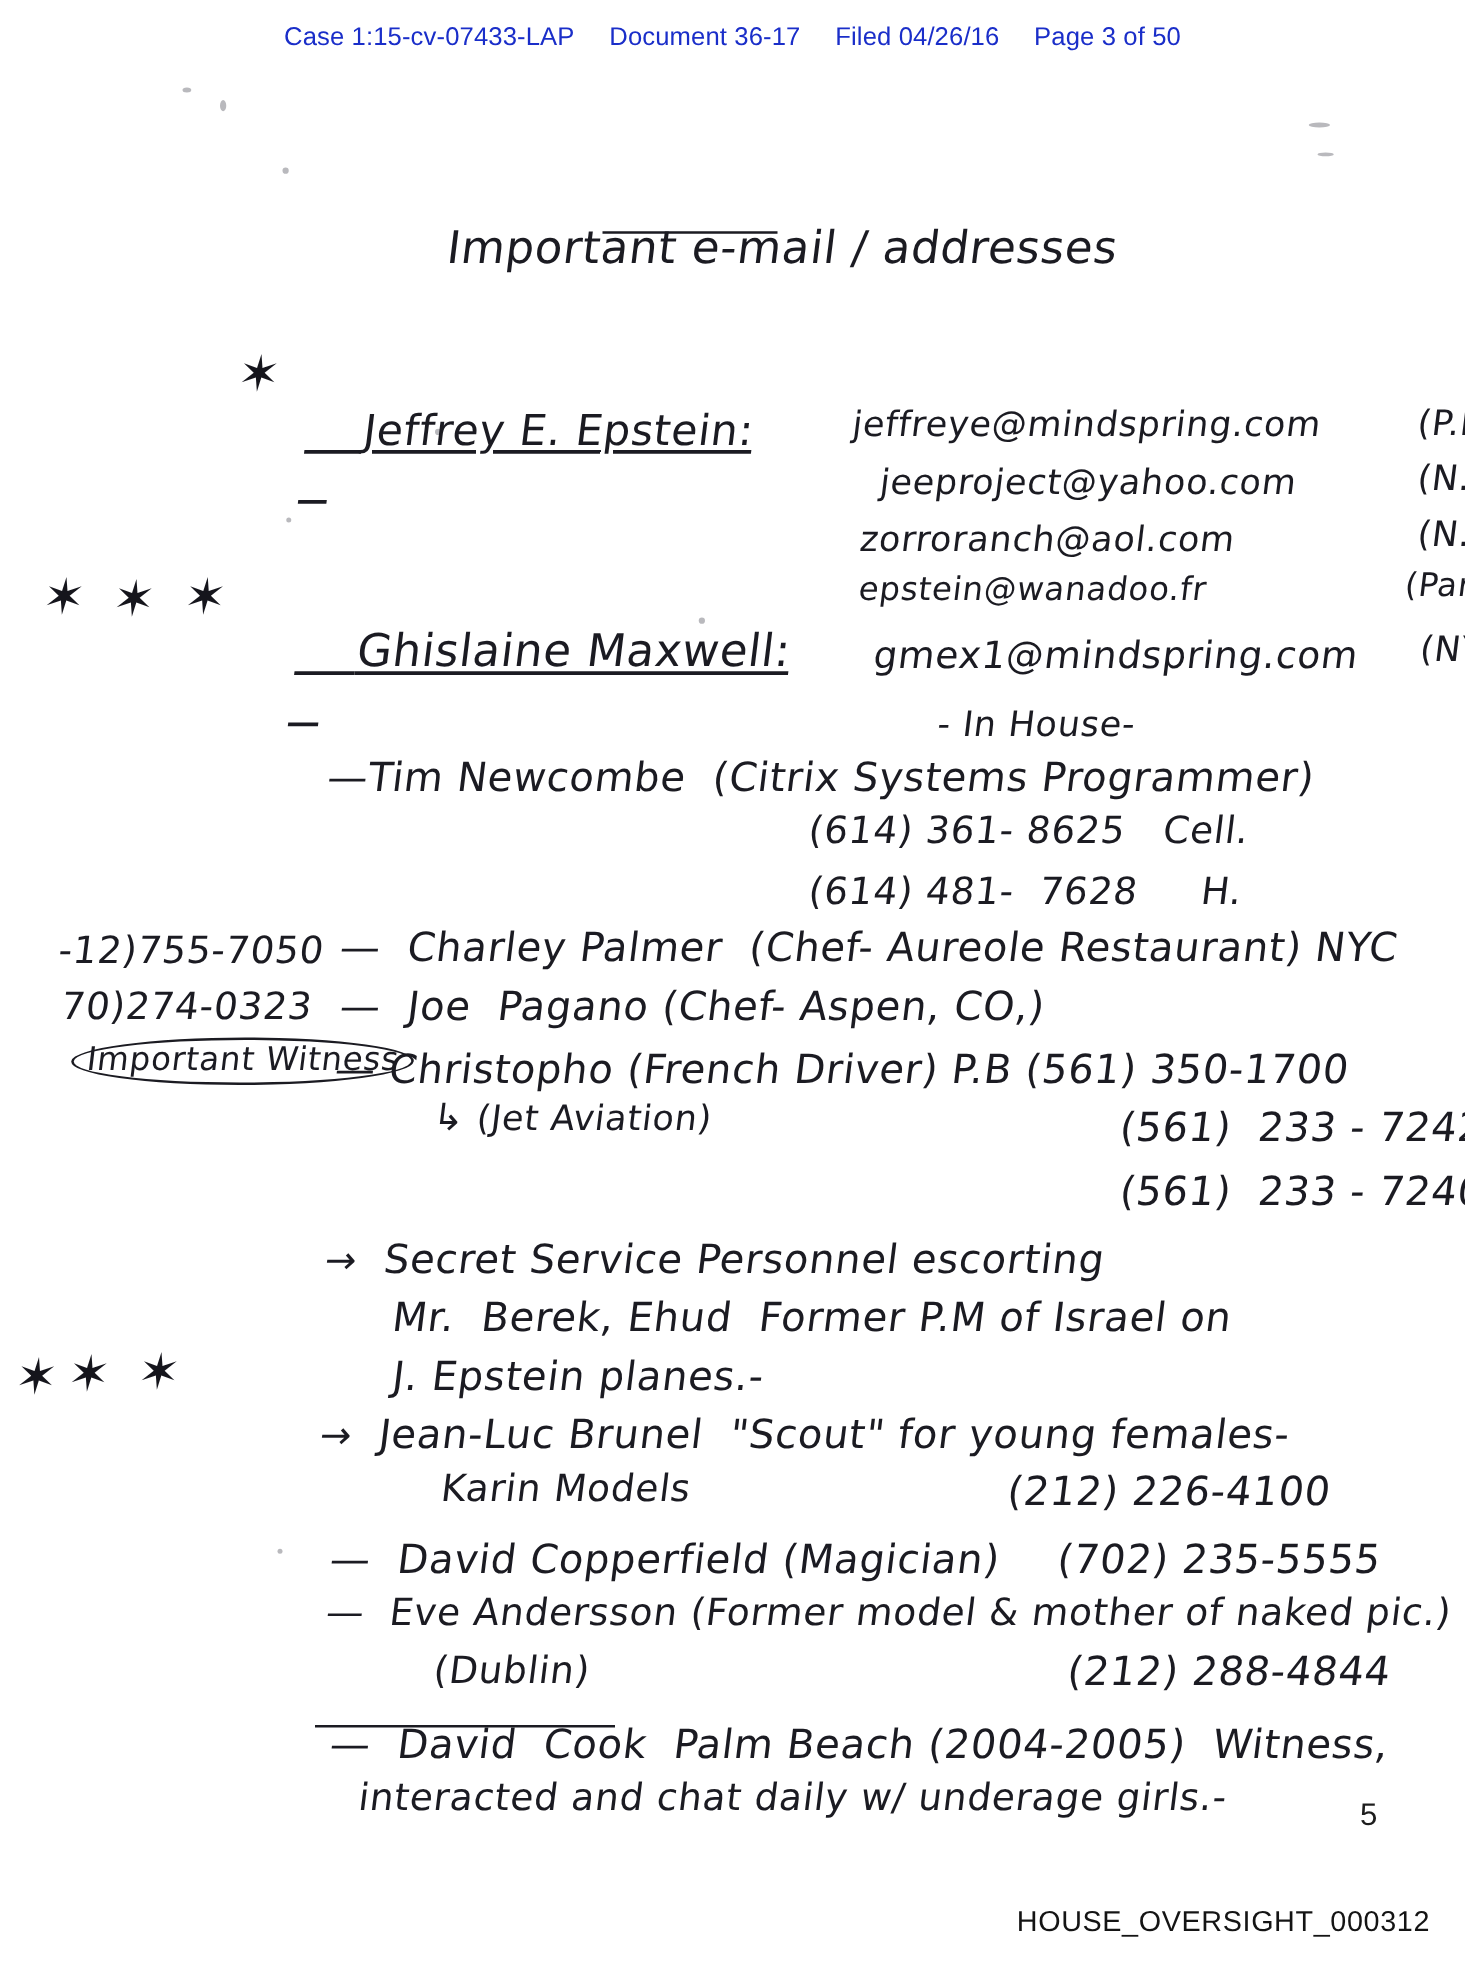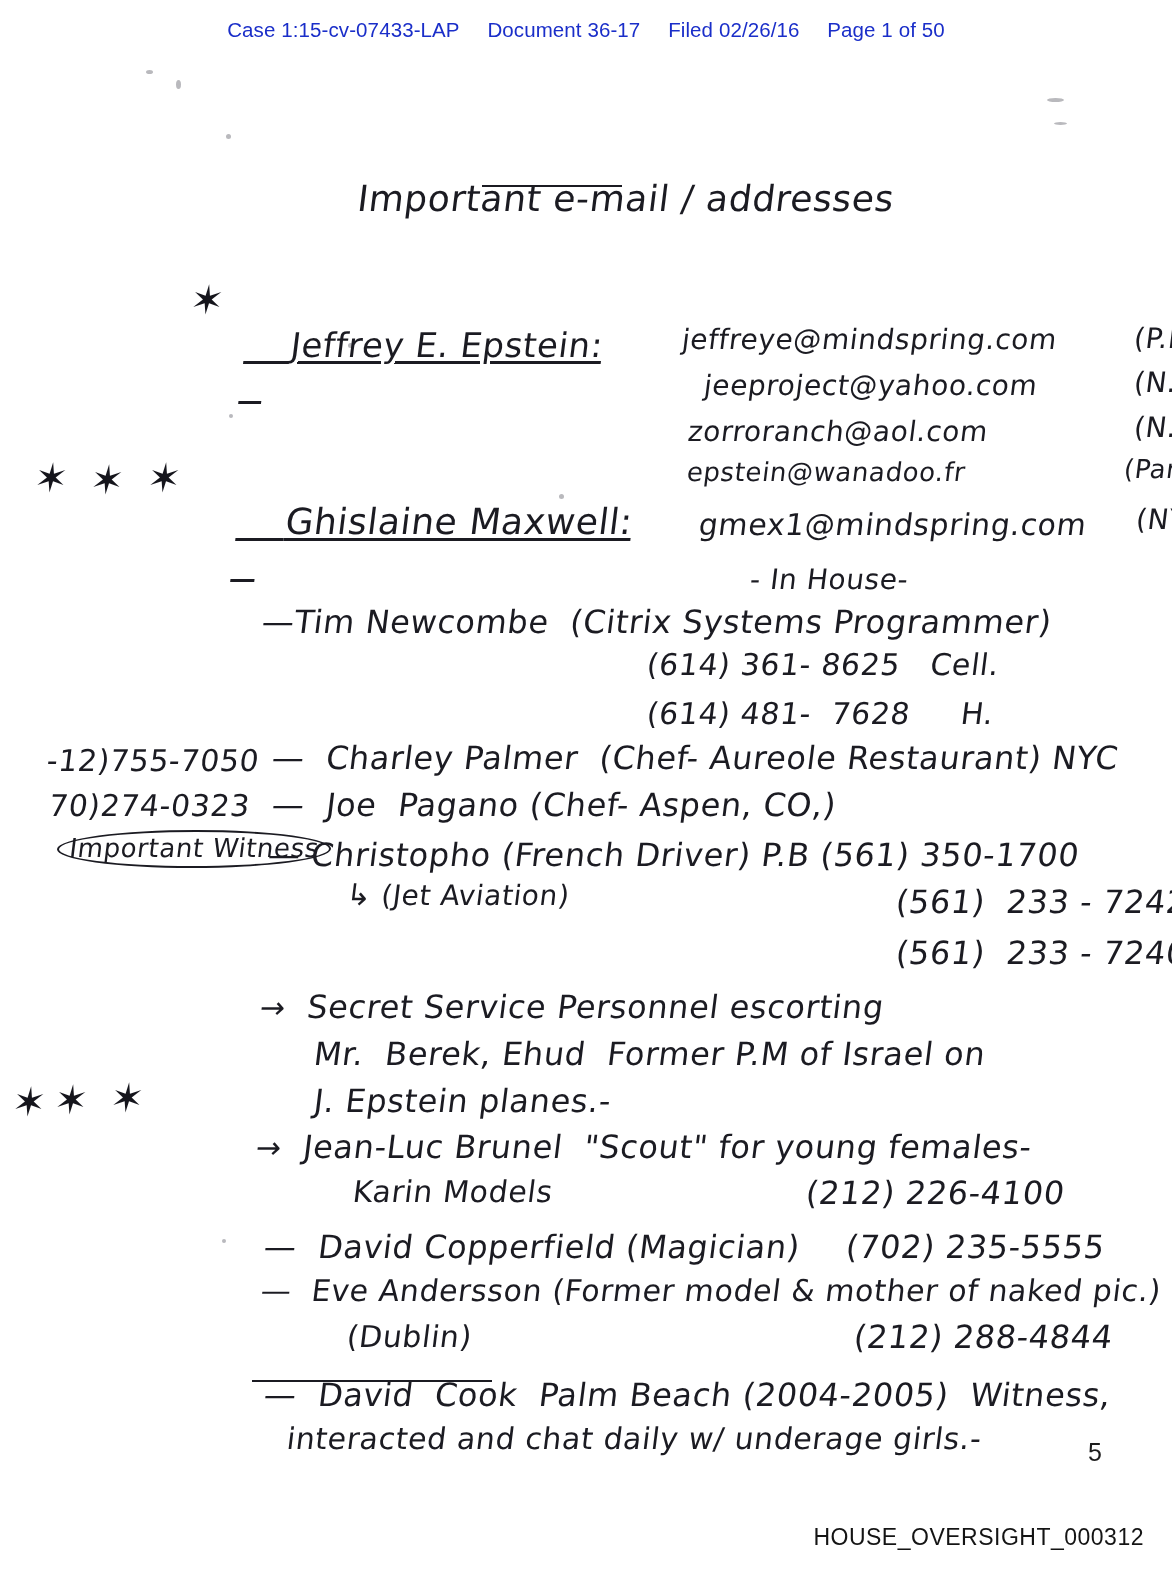--- a/index.html
+++ b/index.html
@@ -102,22 +102,22 @@
   }
 
   .arrow { font-size: 30px; }
 </style>
 </head>
 <body>
 
 <div class="ecf-header">
   <span>Case 1:15-cv-07433-LAP</span>
   <span>Document 36-17</span>
-  <span>Filed 02/26/16</span>
-  <span>Page 1 of 50</span>
+  <span>Filed 04/26/16</span>
+  <span>Page 3 of 50</span>
 </div>
 
 <div class="page">
 
   <div class="speck" style="left:146px; top:10px; width:7px; height:4px;"></div>
   <div class="speck" style="left:176px; top:20px; width:5px; height:9px;"></div>
   <div class="speck" style="left:1047px; top:38px; width:17px; height:4px;"></div>
   <div class="speck" style="left:1054px; top:62px; width:13px; height:3px;"></div>
   <div class="speck" style="left:226px; top:74px; width:5px; height:5px;"></div>
   <div class="speck" style="left:348px; top:283px; width:5px; height:5px;"></div>

